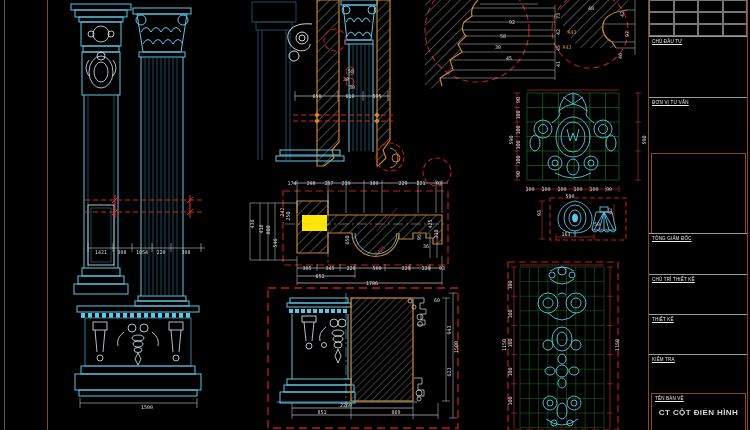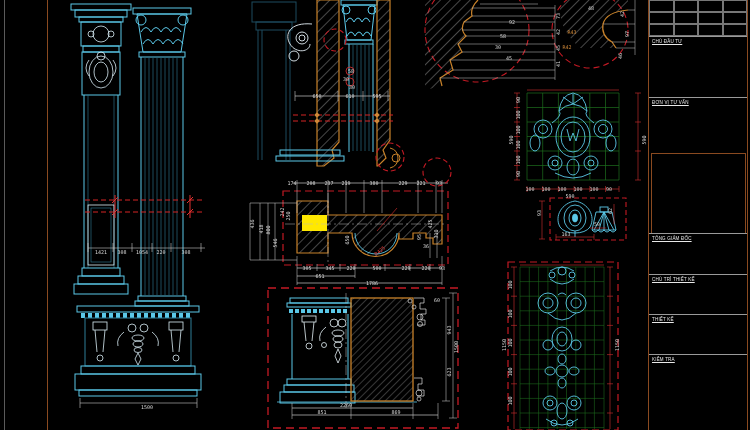--- a/index.html
+++ b/index.html
@@ -568,20 +568,24 @@
       <span class="tb-label">TỔNG GIÁM ĐỐC</span>
     </div>
     <div class="tb-sec" style="top:274px;height:40px;">
       <span class="tb-label">CHỦ TRÌ THIẾT KẾ</span>
     </div>
     <div class="tb-sec" style="top:314px;height:40px;">
       <span class="tb-label">THIẾT KẾ</span>
     </div>
     <div class="tb-sec" style="top:354px;height:39px;">
       <span class="tb-label">KIỂM TRA</span>
+    </div>
+    <div id="tb-titlebox">
+      <span class="tb-label">TÊN BẢN VẼ</span>
+      <div id="tb-title">CT CỘT ĐIỂN HÌNH</div>
     </div>
   </div>
 
   <div class="abs" style="left:0;top:0;width:750px;height:430px;pointer-events:none;">
       <span class="ann w" style="left: 101px; top: 252px;">1421</span>
       <span class="ann w" style="left: 122px; top: 252px;">308</span>
       <span class="ann w" style="left: 142px; top: 252px;">1054</span>
       <span class="ann w" style="left: 161px; top: 252px;">220</span>
       <span class="ann w" style="left: 186px; top: 252px;">308</span>
       <span class="ann w" style="left: 147px; top: 407px;">1500</span>

